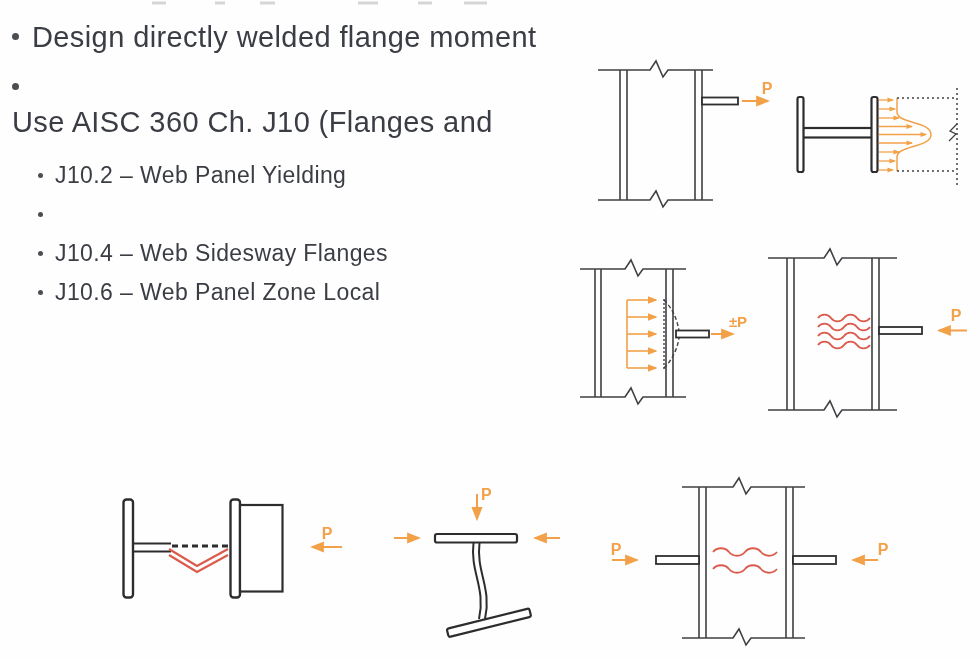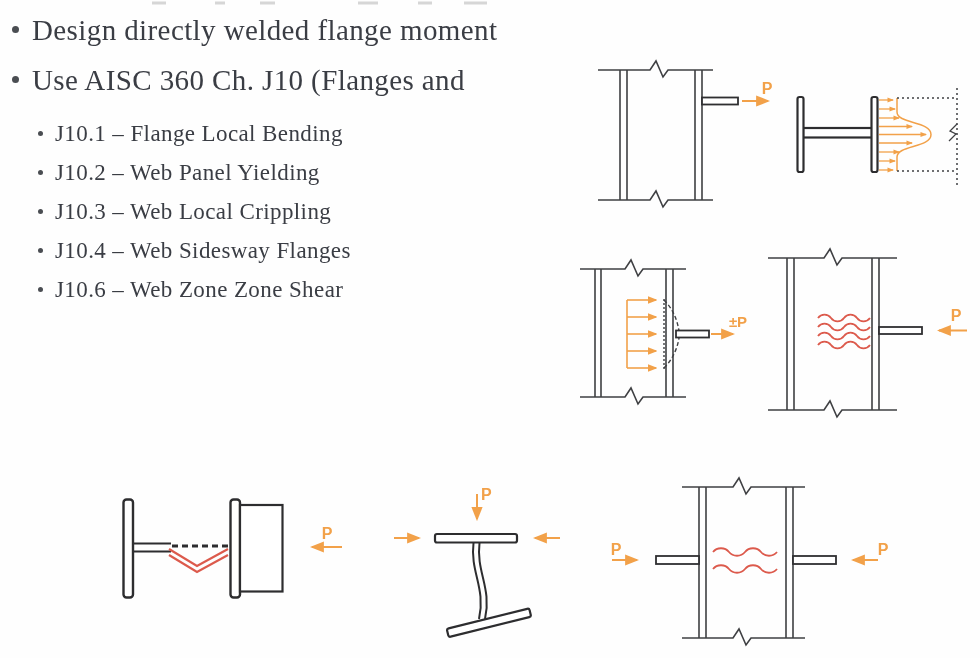--- a/index.html
+++ b/index.html
@@ -1,24 +1,24 @@
 <!DOCTYPE html>
 <html><head>
 <meta charset="utf-8">
 <style>
   html,body{margin:0;padding:0;}
   .slide{
     position:relative;width:980px;height:658px;background:#fefefe;
     font-family:"Liberation Sans",sans-serif;overflow:hidden;
   }
-  .content{position:absolute;left:12px;top:11px;width:600px;color:#3a3d44;font-family:Liberation Serif, serif;}
+  .content{position:absolute;left:12px;top:18px;width:600px;color:#3a3d44;}
   .bullet{display:flex;gap:13px;}
   .bullet .dot{flex:0 0 auto;width:7px;height:7px;border-radius:50%;background:#4a4d52;margin-top:15px;}
   .bullet .btext{font-size:29px;line-height:38px;letter-spacing:.4px;}
-  .bullet + .bullet{margin-top:12px;}
+  .bullet + .bullet{margin-top:12px;flex-direction:column;}
   .sublist{margin-top:15px;margin-left:26px;color:#3a3d44;}
   .subitem{display:flex;gap:12px;height:39px;align-items:center;}
   .subitem .dot{flex:0 0 auto;width:5px;height:5px;border-radius:50%;background:#4a4d52;}
   .subitem .stext{font-size:23px;letter-spacing:.4px;}
   svg.diagram-layer{position:absolute;left:0;top:0;}
   .dline{stroke:#3f4043;stroke-width:1.6;fill:none;}
   .dotted{stroke:#3f4043;stroke-width:1.5;fill:none;stroke-dasharray:2 3;}
   .bar{fill:#ffffff;stroke:#2d2d2f;stroke-width:2.2;}
   .plate{fill:#ffffff;stroke:#2f2f31;stroke-width:1.8;}
   .oarr{stroke:#f2a149;stroke-width:2;fill:none;}
@@ -43,37 +43,32 @@
     </div>
     <div class="bullet">
       <span class="dot"></span>
       <div class="btext">
         <div>Use AISC 360 Ch. J10 (Flanges and</div>
       </div>
     </div>
     <div class="sublist">
       <div class="subitem">
         <span class="dot"></span>
-        <span class="stext">J10.1 – Flange Local Bending</span>
-      </div>
-      <div class="subitem">
-        <span class="dot"></span>
         <span class="stext">J10.2 – Web Panel Yielding</span>
       </div>
       <div class="subitem">
         <span class="dot"></span>
-        <span class="stext">J10.3 – Web Local Crippling</span>
       </div>
       <div class="subitem">
         <span class="dot"></span>
         <span class="stext">J10.4 – Web Sidesway Flanges</span>
       </div>
       <div class="subitem">
         <span class="dot"></span>
-        <span class="stext">J10.6 – Web Zone Zone Shear</span>
+        <span class="stext">J10.6 – Web Panel Zone Local</span>
       </div>
     </div>
   </div>
 
   <svg class="diagram-layer" width="980" height="658" viewBox="0 0 980 658">
     <defs>
       <marker id="ah" viewBox="0 0 10 10" refX="8.5" refY="5" markerWidth="7" markerHeight="7" orient="auto-start-reverse">
         <path d="M0 1 L10 5 L0 9 Z" fill="#f2a149"></path>
       </marker>
       <marker id="ahm" viewBox="0 0 10 10" refX="8.5" refY="5" markerWidth="6" markerHeight="6" orient="auto-start-reverse">

